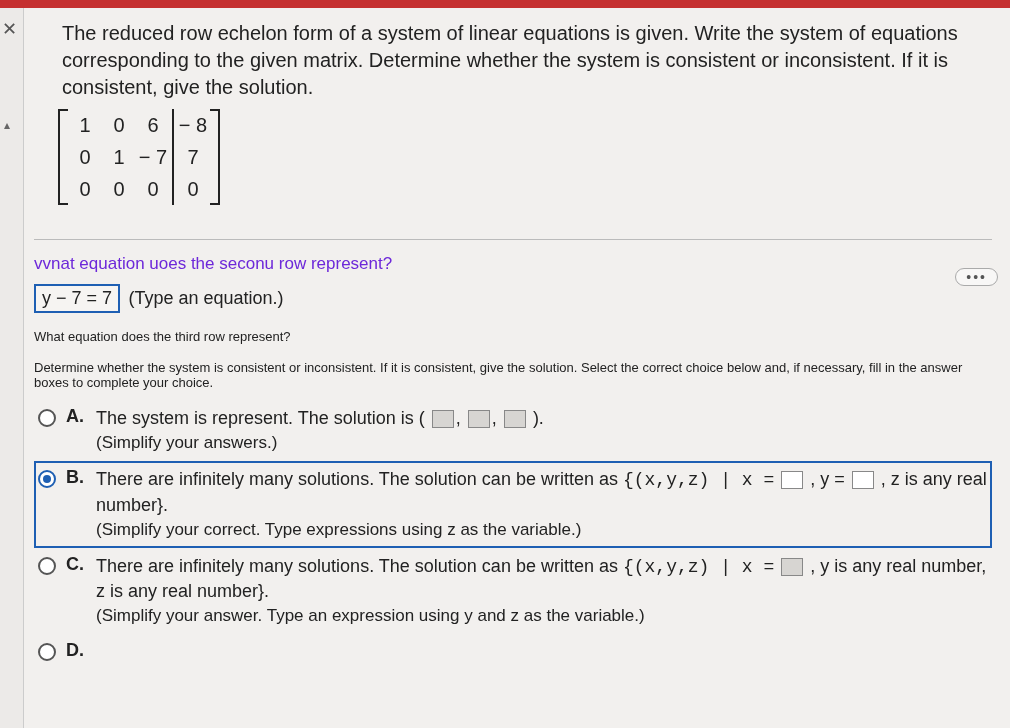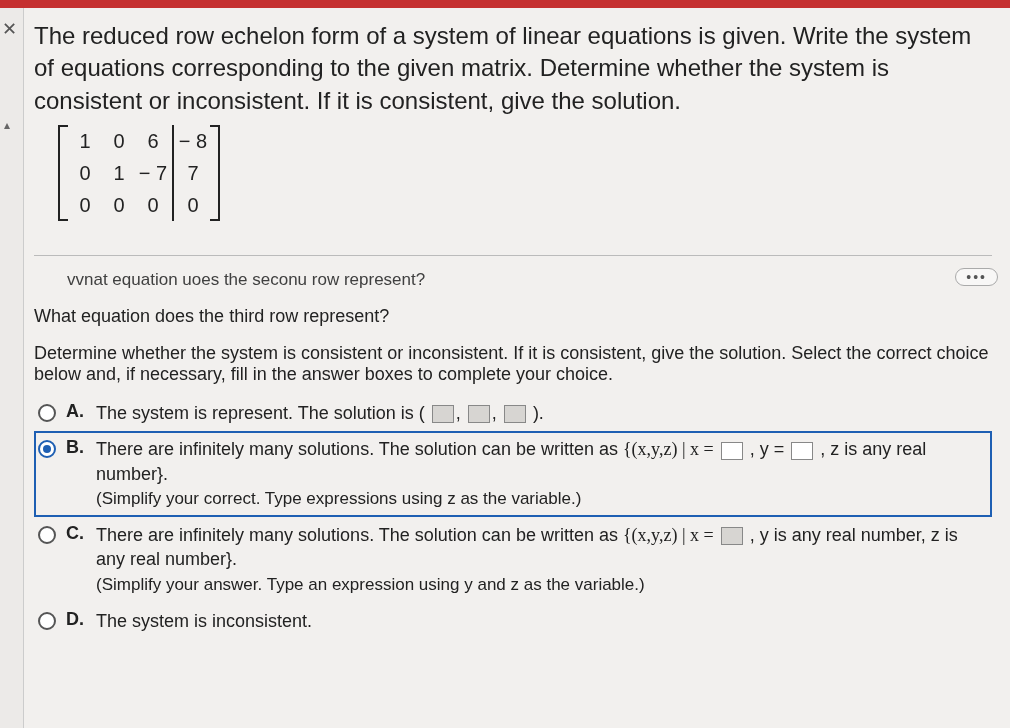--- a/index.html
+++ b/index.html
@@ -25,68 +25,68 @@
     background: #eceae8;
   }
   .left-arrow {
     position: absolute; left: 2px; top: 10px;
     font-size: 18px; color: #555;
   }
   .left-caret {
     position: absolute; left: 4px; top: 110px;
     font-size: 12px; color: #666;
   }
-  .problem { font-size: 24px; line-height: 1.35; }
+  .problem { font-size: 20px; line-height: 1.35; margin-left: 28px; }
   .matrix-wrap { display: inline-flex; align-items: stretch; margin: 8px 0 4px 24px; font-size: 20px; }
   .bracket { width: 10px; border-top: 2px solid #222; border-bottom: 2px solid #222; }
   .bracket.left { border-left: 2px solid #222; }
   .bracket.right { border-right: 2px solid #222; }
   .mat { display: flex; }
   .mat-col { display: flex; flex-direction: column; }
   .cell { width: 34px; height: 32px; display:flex; align-items:center; justify-content:center; }
   .aug-sep { border-left: 2px solid #222; margin: 0 2px; }
   hr.sep { border: none; border-top: 1px solid #bbb; margin: 30px 0 14px 0; }
   .more-btn {
     position: absolute; right: 12px; top: 260px;
     border: 1px solid #aaa; border-radius: 12px;
     padding: 0 10px; background: #f8f7f6; font-size: 14px;
     letter-spacing: 2px; color: #555;
   }
-  .faded { color: #404040; font-size: 17px; margin-bottom: 10px; margin-left: 33px; }
+  .faded { color: #6d28d9; font-size: 17px; margin-bottom: 10px; }
   .answer-box {
     display: inline-block;
     border: 2px solid #1e5fb3;
     padding: 2px 6px;
     font-size: 18px;
     margin-right: 4px;
     background: #f6f4f2;
   }
   .hint { font-size: 18px; }
-  .section-q { font-size: 18px; margin: 16px 0 10px 0; }
+  .section-q { font-size: 13px; margin: 16px 0 10px 0; }
   .options { font-size: 18px; }
   .opt { display: flex; align-items: flex-start; padding: 6px 4px; }
   .opt .radio {
     flex: 0 0 18px; width:18px; height:18px; border-radius:50%;
     border: 2px solid #555; margin-right: 10px; margin-top: 3px;
     display:flex;align-items:center;justify-content:center;
     background:#fff;
   }
   .opt .radio.selected { border-color:#1e5fb3; }
   .opt .radio.selected .dot { width:8px; height:8px; border-radius:50%; background:#1e5fb3; }
   .opt .letter { font-weight: bold; margin-right: 8px; flex:0 0 22px; }
   .opt .body { flex: 1; line-height: 1.35; }
   .opt.selected-row { border: 2px solid #1e5fb3; padding: 4px 2px; }
   .fillbox {
     display:inline-block; width:22px; height:18px;
     border:1px solid #888; background:#fff; vertical-align:middle;
     margin: 0 2px;
   }
   .fillbox.gray { background:#d7d5d2; }
   .sub { font-size: 17px; color: #222; }
-  .setbrace { font-family: Liberation Serif, serif; }
+  .setbrace { font-family: Liberation Mono, monospace; }
 </style>
 </head>
 <body>
 
 <div class="topbar"></div>
 <div class="page">
   <div class="left-gutter">
     <div class="left-arrow">✕</div>
     <div class="left-caret">▴</div>
   </div>
@@ -120,37 +120,42 @@
     </div>
     <div class="bracket right"></div>
   </div>
 
   <button class="more-btn">•••</button>
 
   <hr class="sep">
 
   <div class="faded">vvnat equation uoes the seconu row represent?</div>
 
+  <div>
+    <span class="answer-box">y − 7 = 7</span>
+    <span class="hint">(Type an equation.)</span>
+  </div>
 
   <div class="section-q">What equation does the third row represent?</div>
 
 
   <div class="section-q">Determine whether the system is consistent or inconsistent. If it is consistent, give the solution. Select the correct choice below and, if necessary, fill in the answer boxes to complete your choice.</div>
 
   <div class="options">
 
     <div class="opt">
       <div class="radio"></div>
       <div class="letter">A.</div>
       <div class="body">
         <span>The system is represent. The solution is (</span>
         <span class="fillbox gray"></span>,
         <span class="fillbox gray"></span>,
         <span class="fillbox gray"></span>
         <span>).</span><br>
+        <span class="sub">(Simplify your answers.)</span>
       </div>
     </div>
 
     <div class="opt selected-row">
       <div class="radio selected">
           <div class="dot"></div>
         </div>
       <div class="letter">B.</div>
       <div class="body">
         <span>There are infinitely many solutions. The solution can be written as </span>
@@ -171,19 +176,16 @@
         <span class="setbrace">{(x,y,z) | x =</span>
         <span class="fillbox gray"></span>
         <span>, y is any real number, z is any real number}.</span><br>
         <span class="sub">(Simplify your answer. Type an expression using y and z as the variable.)</span>
       </div>
     </div>
 
     <div class="opt">
       <div class="radio"></div>
       <div class="letter">D.</div>
-      <div class="body">
-        <span>The system is inconsistent.</span>
-      </div>
     </div>
 
   </div>
 </div>
 
 </body></html>

